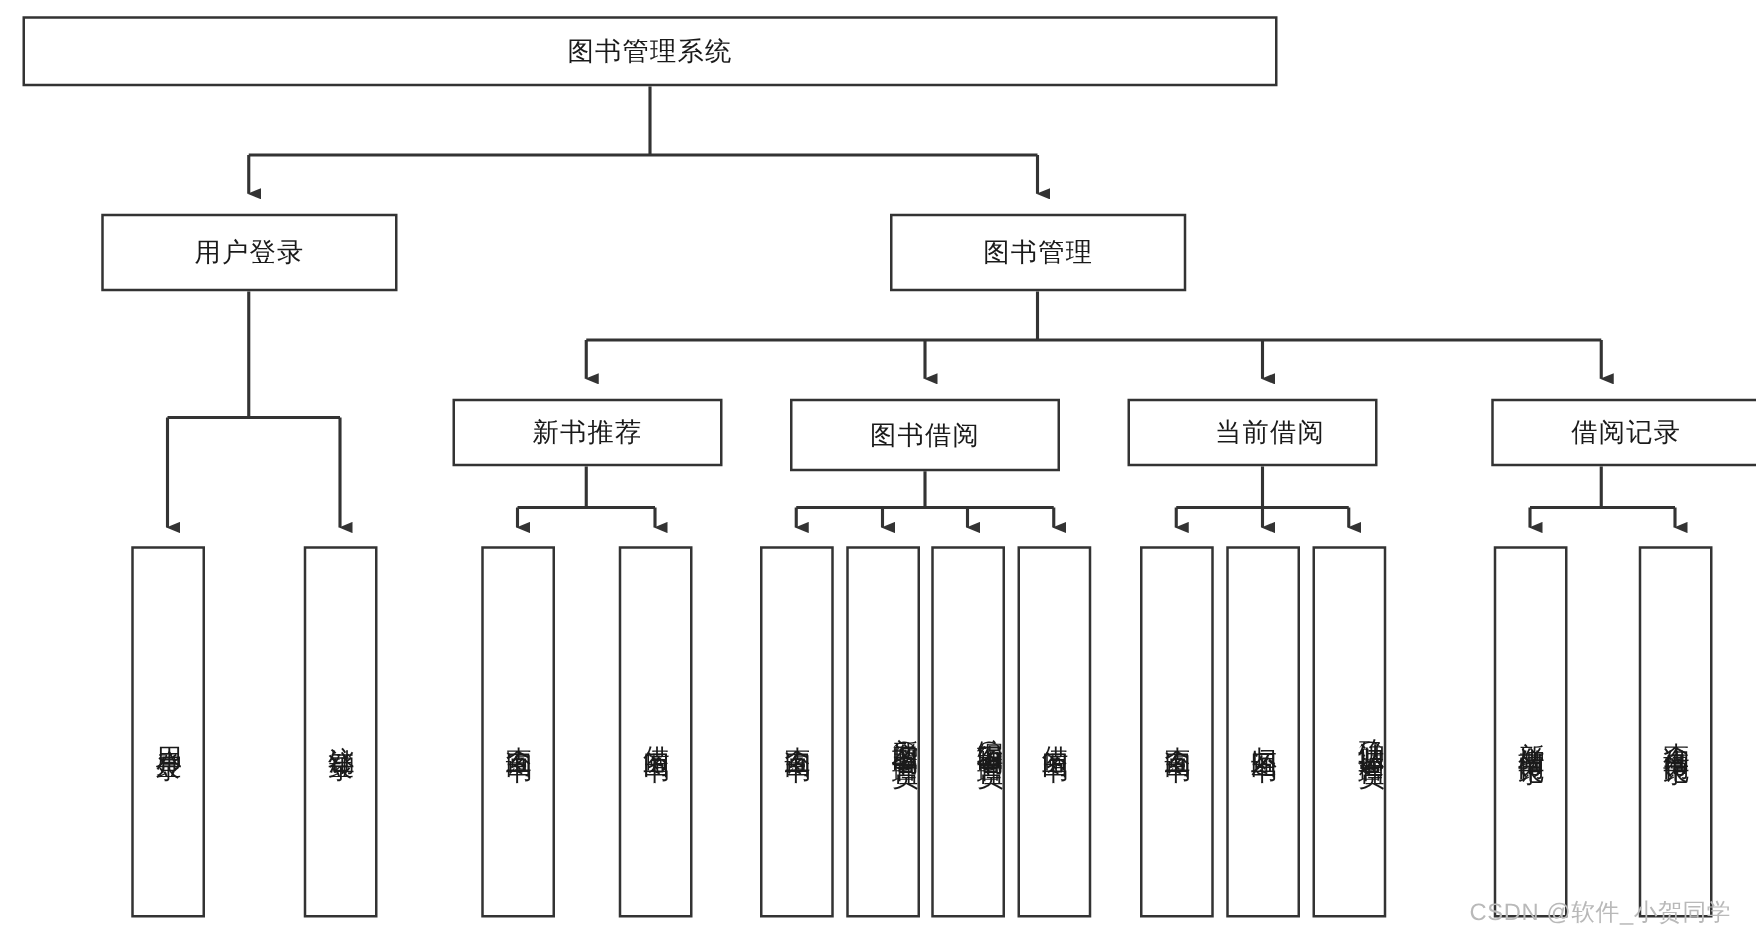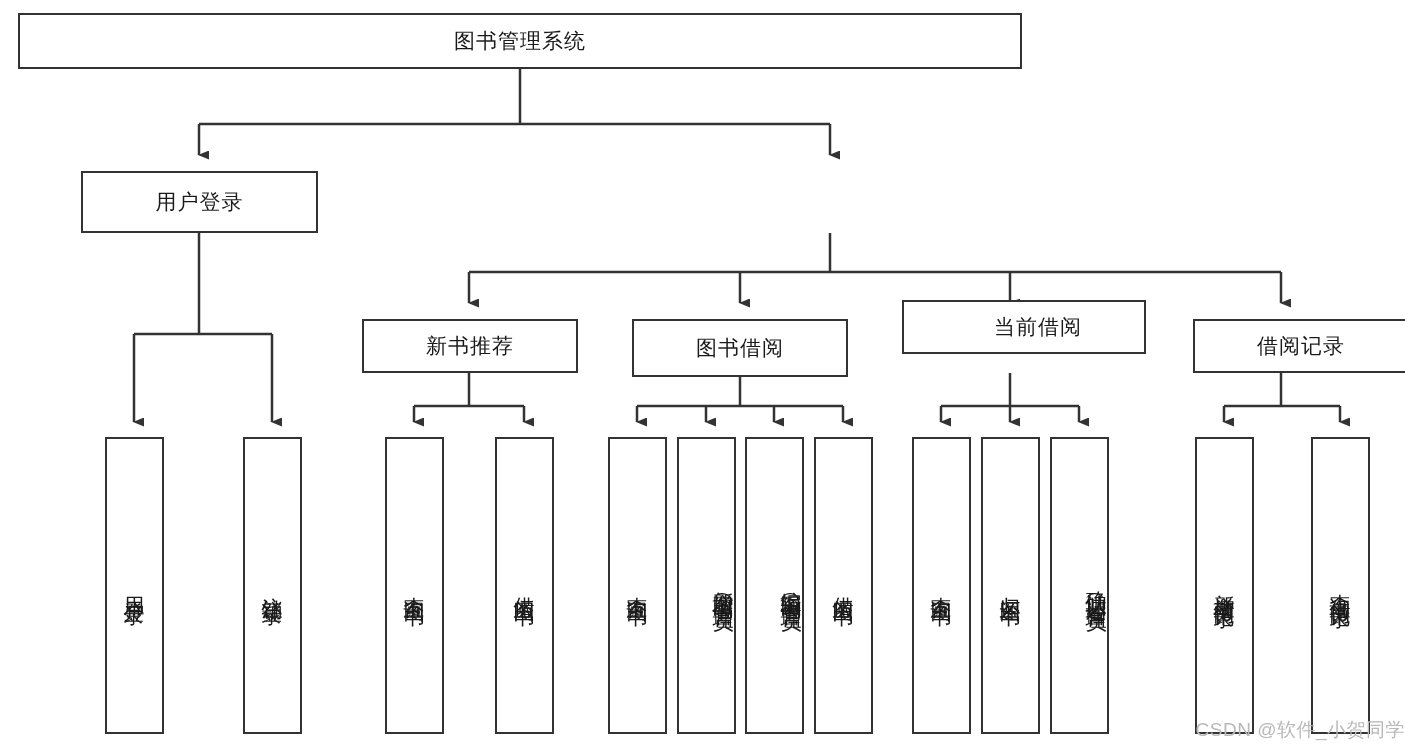--- a/index.html
+++ b/index.html
@@ -47,21 +47,21 @@
   }
   .edge-layer {
     position: absolute;
     left: 0; top: 0;
     width: 1405px;
     height: 747px;
     pointer-events: none;
   }
   .watermark {
     position: absolute;
-    right: 0;
+    right: 20px;
     bottom: 4px;
     font-size: 19px;
     color: #b9b9b9;
     white-space: nowrap;
     letter-spacing: 0.5px;
   }
 </style>
 </head>
 <body>
 
@@ -118,28 +118,31 @@
     </g>
   </svg>
 
   <div class="node h" style="left:18px; top:13px; width:1004px; height:56px;">
     <span>图书管理系统</span>
   </div>
 
   <div class="node h" style="left:81px; top:171px; width:237px; height:62px;">
     <span>用户登录</span>
   </div>
+  <div class="node h" style="left:712px; top:171px; width:237px; height:62px;">
+    <span>图书管理</span>
+  </div>
 
   <div class="node h" style="left:362px; top:319px; width:216px; height:54px;">
     <span>新书推荐</span>
   </div>
   <div class="node h" style="left:632px; top:319px; width:216px; height:58px;">
     <span>图书借阅</span>
   </div>
-  <div class="node h" style="left:902px; top:300px; width:244px; height:54px;padding-left:28px;">
+  <div class="node h" style="left:902px; top:319px; width:200px; height:54px;padding-left:28px;">
     <span>当前借阅</span>
   </div>
   <div class="node h" style="left:1172px; top:319px; width:216px; height:54px;margin-left:21px;">
     <span>借阅记录</span>
   </div>
 
   <div class="node v centered" style="left:105px; top:437px; width:59px; height:297px;">
     <span>用户登录</span>
   </div>
   <div class="node v centered" style="left:243px; top:437px; width:59px; height:297px;">

